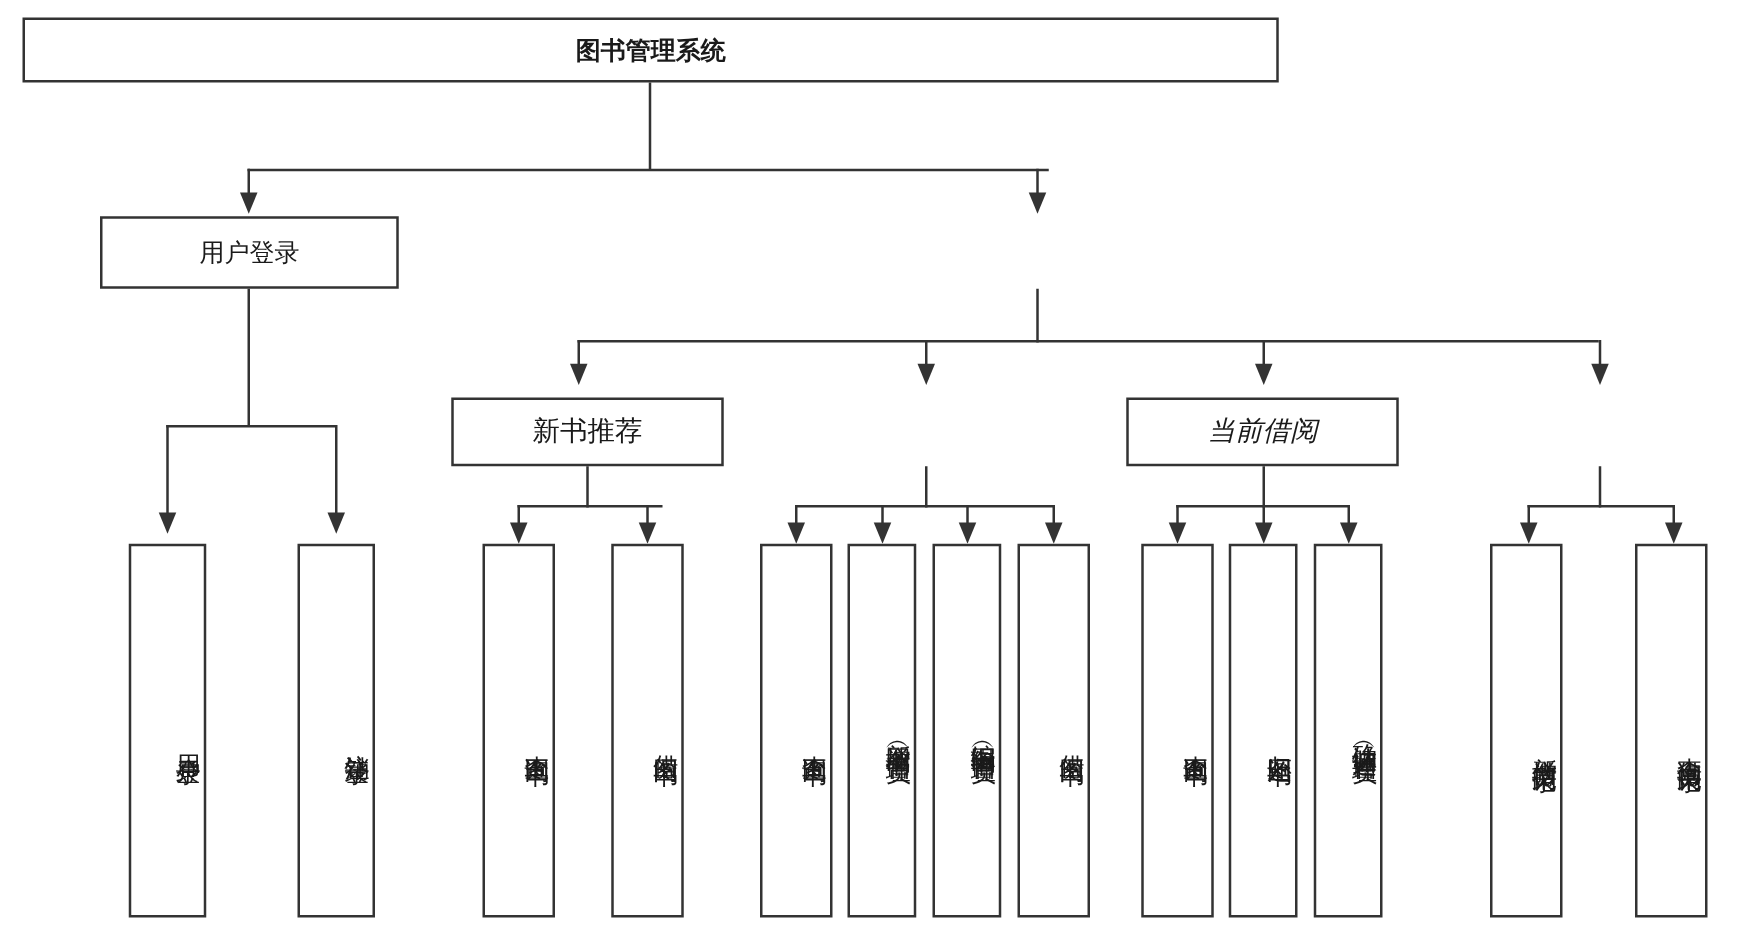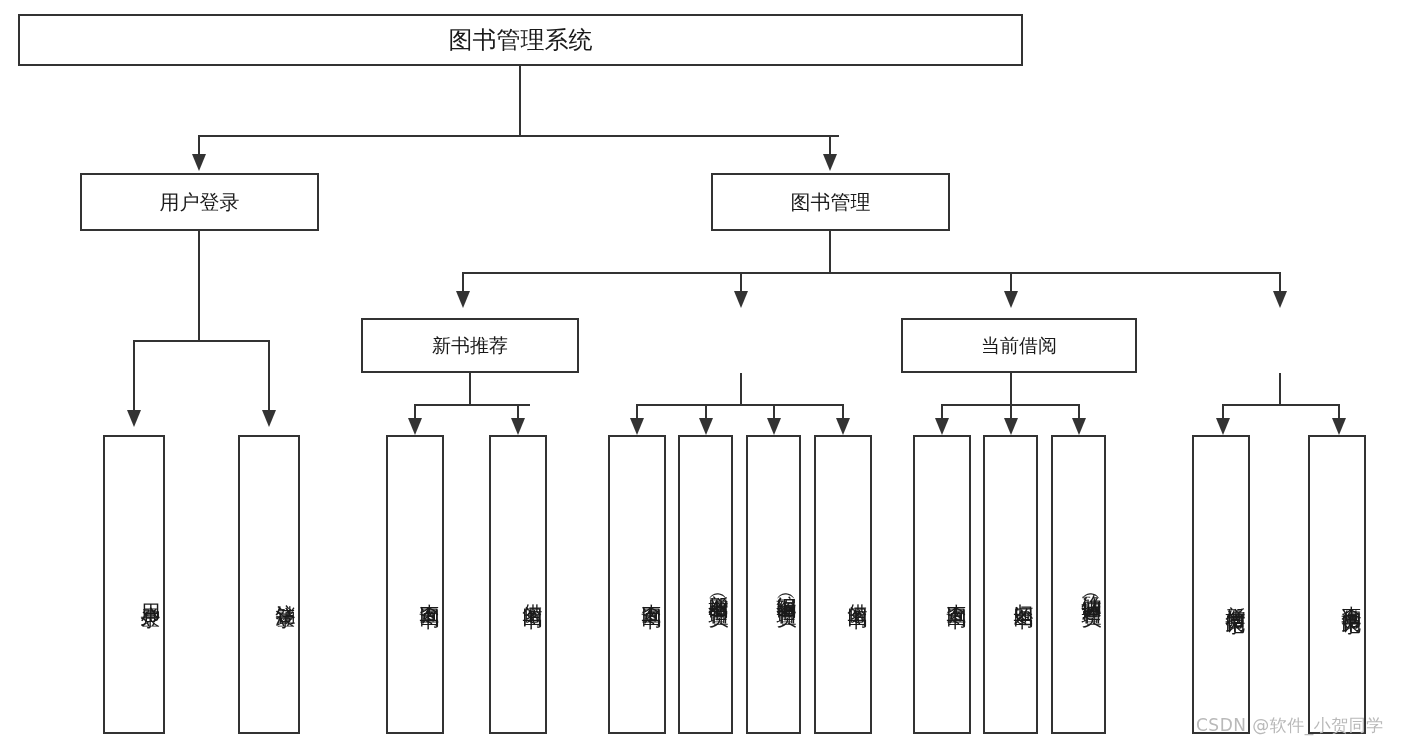--- a/index.html
+++ b/index.html
@@ -23,27 +23,28 @@
     box-sizing: border-box;
     border: 2px solid #333333;
     background: #ffffff;
     display: flex;
     align-items: center;
     justify-content: center;
     color: #1a1a1a;
     line-height: 1.25;
   }
   .node.root {
-    font-size: 24px;
+    font-size: 20px;
+    font-weight: bold;
   }
   .node.lvl1 {
     font-size: 20px;
   }
   .node.lvl2 {
-    font-size: 19px;
+    font-size: 22px;
     text-align: center;
   }
   .node.leaf {
     font-size: 20px;
     writing-mode: vertical-rl;
     text-orientation: upright;
     align-items: flex-start;
     justify-content: center;
     padding-top: 14px;
     letter-spacing: 2px;
@@ -92,23 +93,20 @@
 
   <div class="hline" style="left:198px; top:135px; width:641px;"></div>
 
   <div class="vline" style="left:198px; top:135px; height:22px;"></div>
   <div class="arrow" style="left:192px; top:154px;"></div>
   <div class="vline" style="left:829px; top:135px; height:22px;"></div>
   <div class="arrow" style="left:823px; top:154px;"></div>
 
   <div class="node lvl1" style="left:80px; top:173px; width:239px; height:58px;">
     <span>用户登录</span>
-  </div>
-  <div class="node lvl1" style="left:711px; top:173px; width:239px; height:58px;">
-    <span>图书管理</span>
   </div>
 
   <div class="vline" style="left:198px; top:231px; height:110px;"></div>
   <div class="hline" style="left:133px; top:340px; width:135px;"></div>
   <div class="vline" style="left:133px; top:340px; height:72px;"></div>
   <div class="arrow" style="left:127px; top:410px;"></div>
   <div class="vline" style="left:268px; top:340px; height:72px;"></div>
   <div class="arrow" style="left:262px; top:410px;"></div>
 
   <div class="vline" style="left:829px; top:231px; height:43px;"></div>
@@ -118,21 +116,21 @@
   <div class="vline" style="left:740px; top:272px; height:22px;"></div>
   <div class="arrow" style="left:734px; top:291px;"></div>
   <div class="vline" style="left:1010px; top:272px; height:22px;"></div>
   <div class="arrow" style="left:1004px; top:291px;"></div>
   <div class="vline" style="left:1279px; top:272px; height:22px;"></div>
   <div class="arrow" style="left:1273px; top:291px;"></div>
 
   <div class="node lvl2" style="left:361px; top:318px; width:218px; height:55px;">
     <span>新书推荐</span>
   </div>
-  <div class="node lvl2" style="left:901px; top:318px; width:236px; height:55px;">
+  <div class="node lvl2" style="left:901px; top:318px; width:218px; height:55px;font-style:italic;">
     <span>当前借阅</span>
   </div>
 
   <div class="vline" style="left:469px; top:373px; height:33px;"></div>
   <div class="hline" style="left:414px; top:404px; width:116px;"></div>
   <div class="vline" style="left:414px; top:404px; height:16px;"></div>
   <div class="arrow" style="left:408px; top:418px;"></div>
   <div class="vline" style="left:517px; top:404px; height:16px;"></div>
   <div class="arrow" style="left:511px; top:418px;"></div>
 
@@ -200,15 +198,14 @@
     <span class="leaf-text">确认归还（管理员）</span>
   </div>
 
   <div class="node leaf" style="left:1192px; top:435px; width:58px; height:299px; padding-top:22px;">
     <span class="leaf-text">新增借阅记录</span>
   </div>
   <div class="node leaf" style="left:1308px; top:435px; width:58px; height:299px; padding-top:22px;">
     <span class="leaf-text">查询借阅记录</span>
   </div>
 
-  <div class="watermark" style="left:1196px; top:714px;">CSDN @软件_小贺同学</div>
 
 </div>
 
 </body></html>

